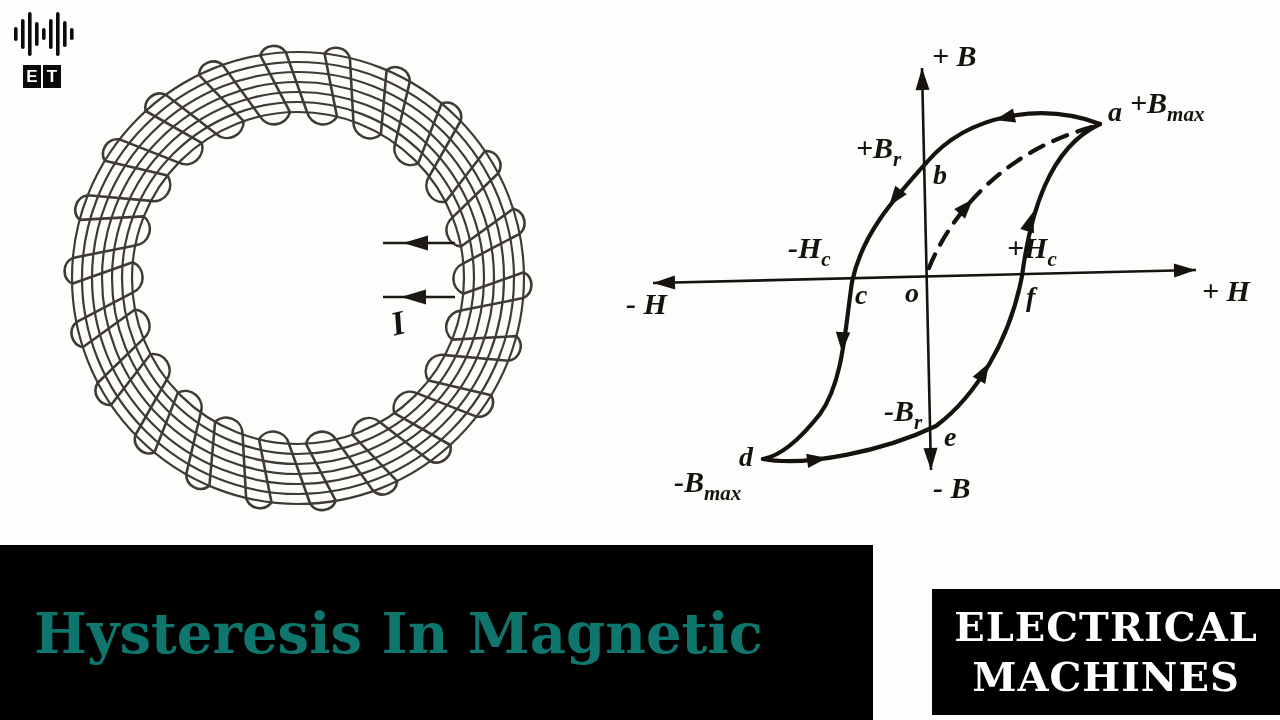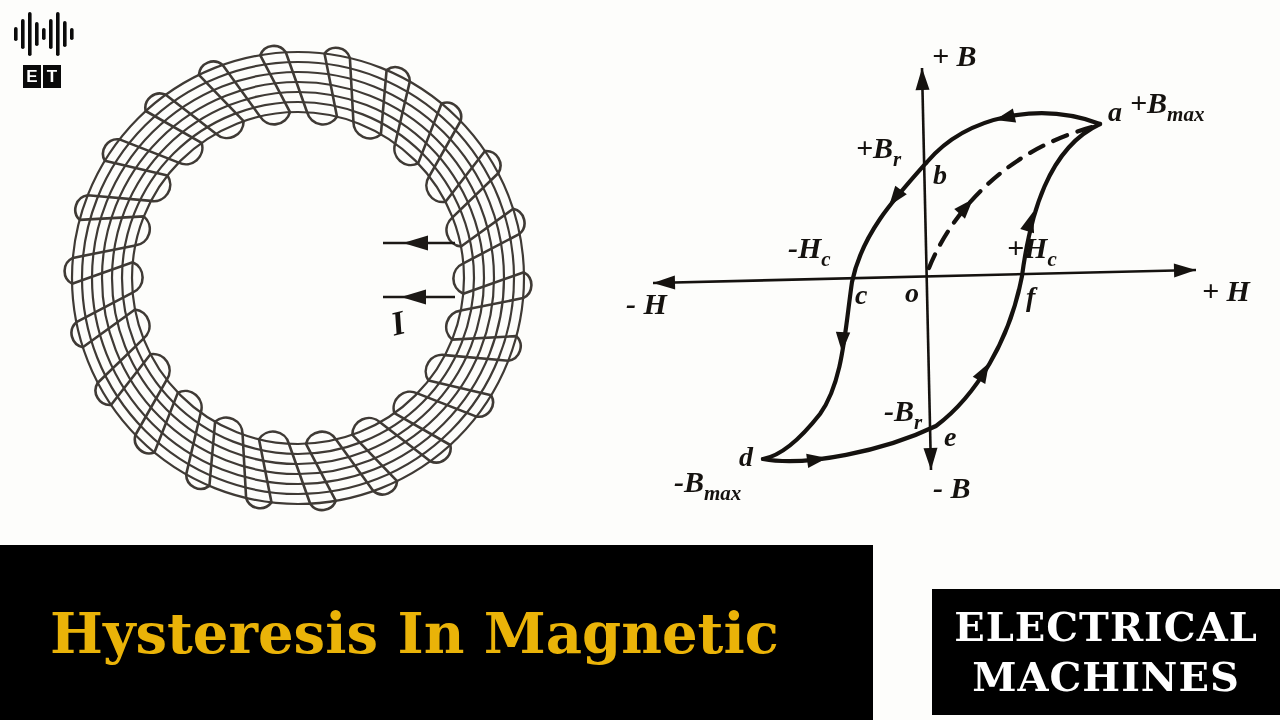--- a/index.html
+++ b/index.html
@@ -17,23 +17,23 @@
   
   #art{position:absolute;left:0;top:0;}
   .glabel{font-family:"Liberation Serif", serif;font-style:italic;
           font-weight:bold;fill:#15120f;}
   .curve{fill:none;stroke:#15120f;stroke-width:4.2;stroke-linecap:round;}
   .axis{stroke:#15120f;stroke-width:2.6;}
   .lead{stroke:#1c1916;stroke-width:2.6;}
 
   
   .banner{position:absolute;left:0;top:545px;width:873px;height:175px;
-          background:#000000;color:#eab308;
+          background:#000000;color:#0f766e;
           font-family:"DejaVu Serif", serif;font-weight:bold;
-          padding-left:50px;box-sizing:border-box;
+          padding-left:34px;box-sizing:border-box;
           display:flex;flex-direction:column;justify-content:center;}
   .banner .line{font-size:56px;line-height:66px;white-space:nowrap;}
 
   
   .badge{position:absolute;left:932px;top:589px;width:348px;height:126px;
          background:#000000;color:#ffffff;
          font-family:"DejaVu Serif", serif;font-weight:bold;
          display:flex;flex-direction:column;align-items:center;justify-content:center;}
   .badge .line{font-size:40px;line-height:50px;letter-spacing:1px;white-space:nowrap;}
 </style>

